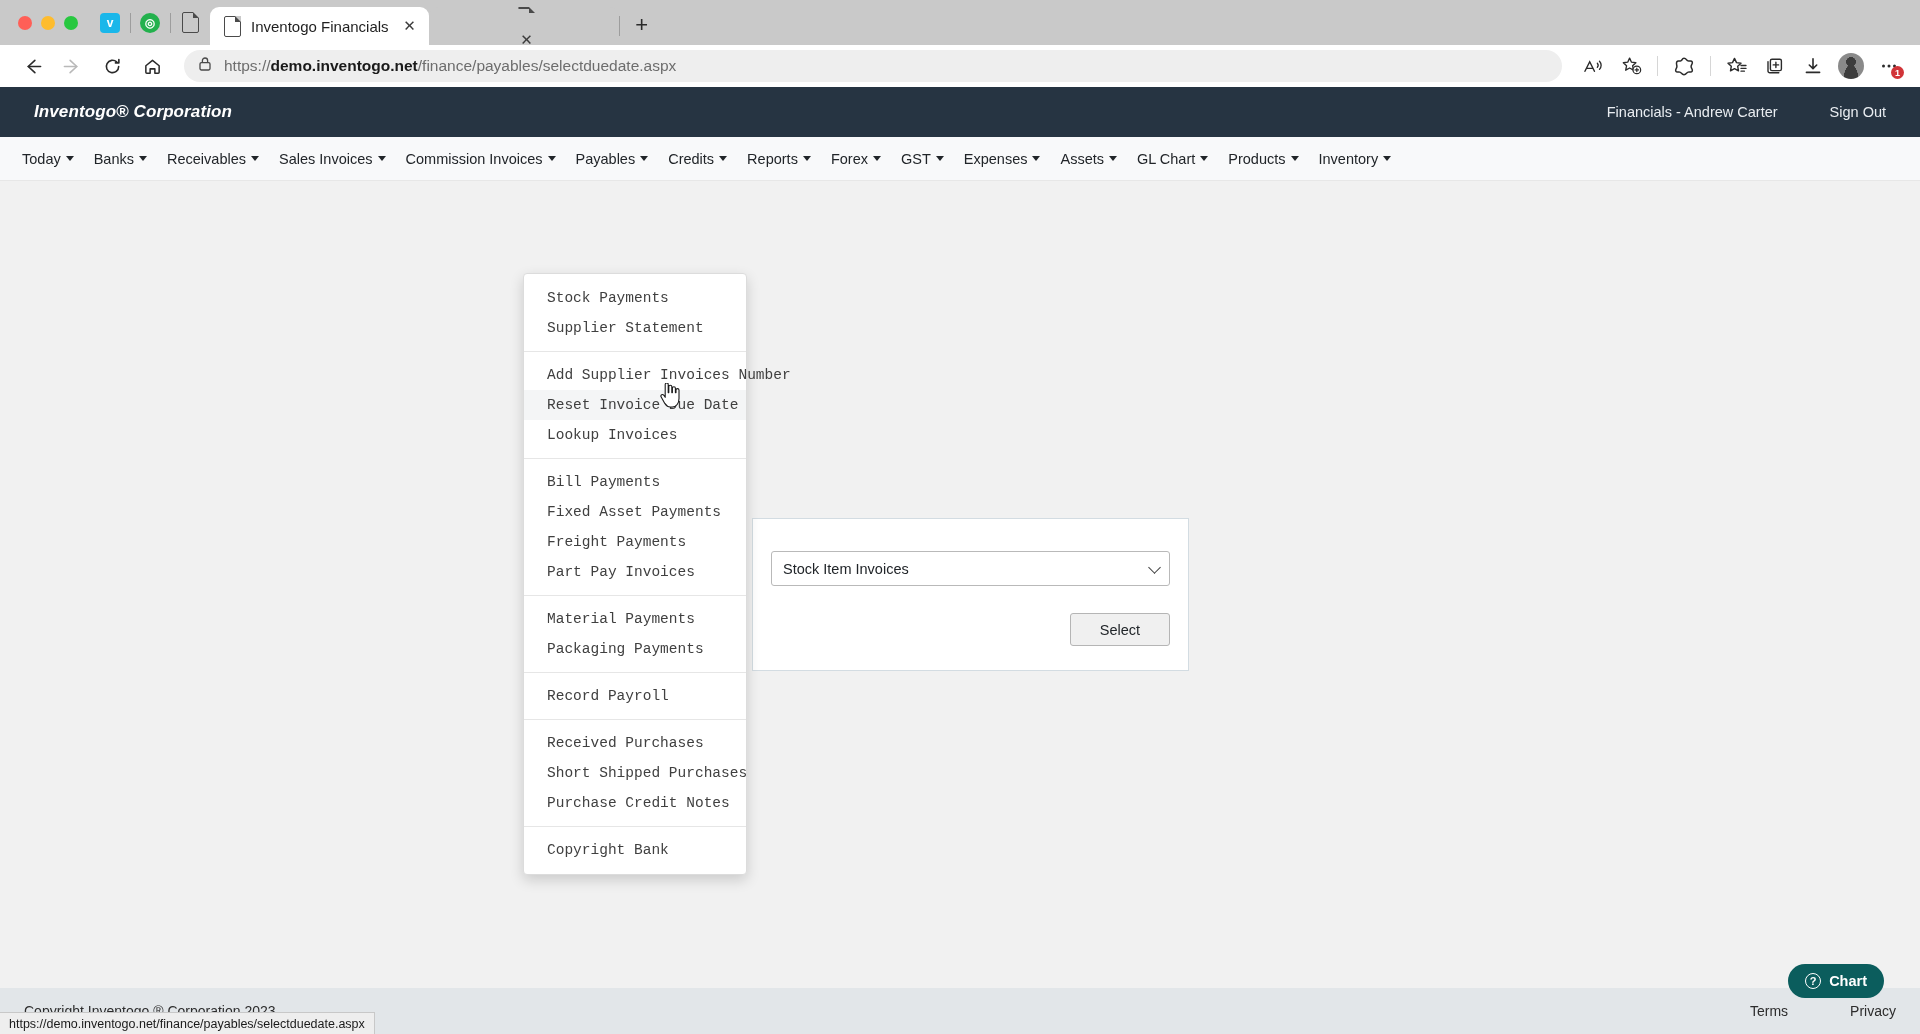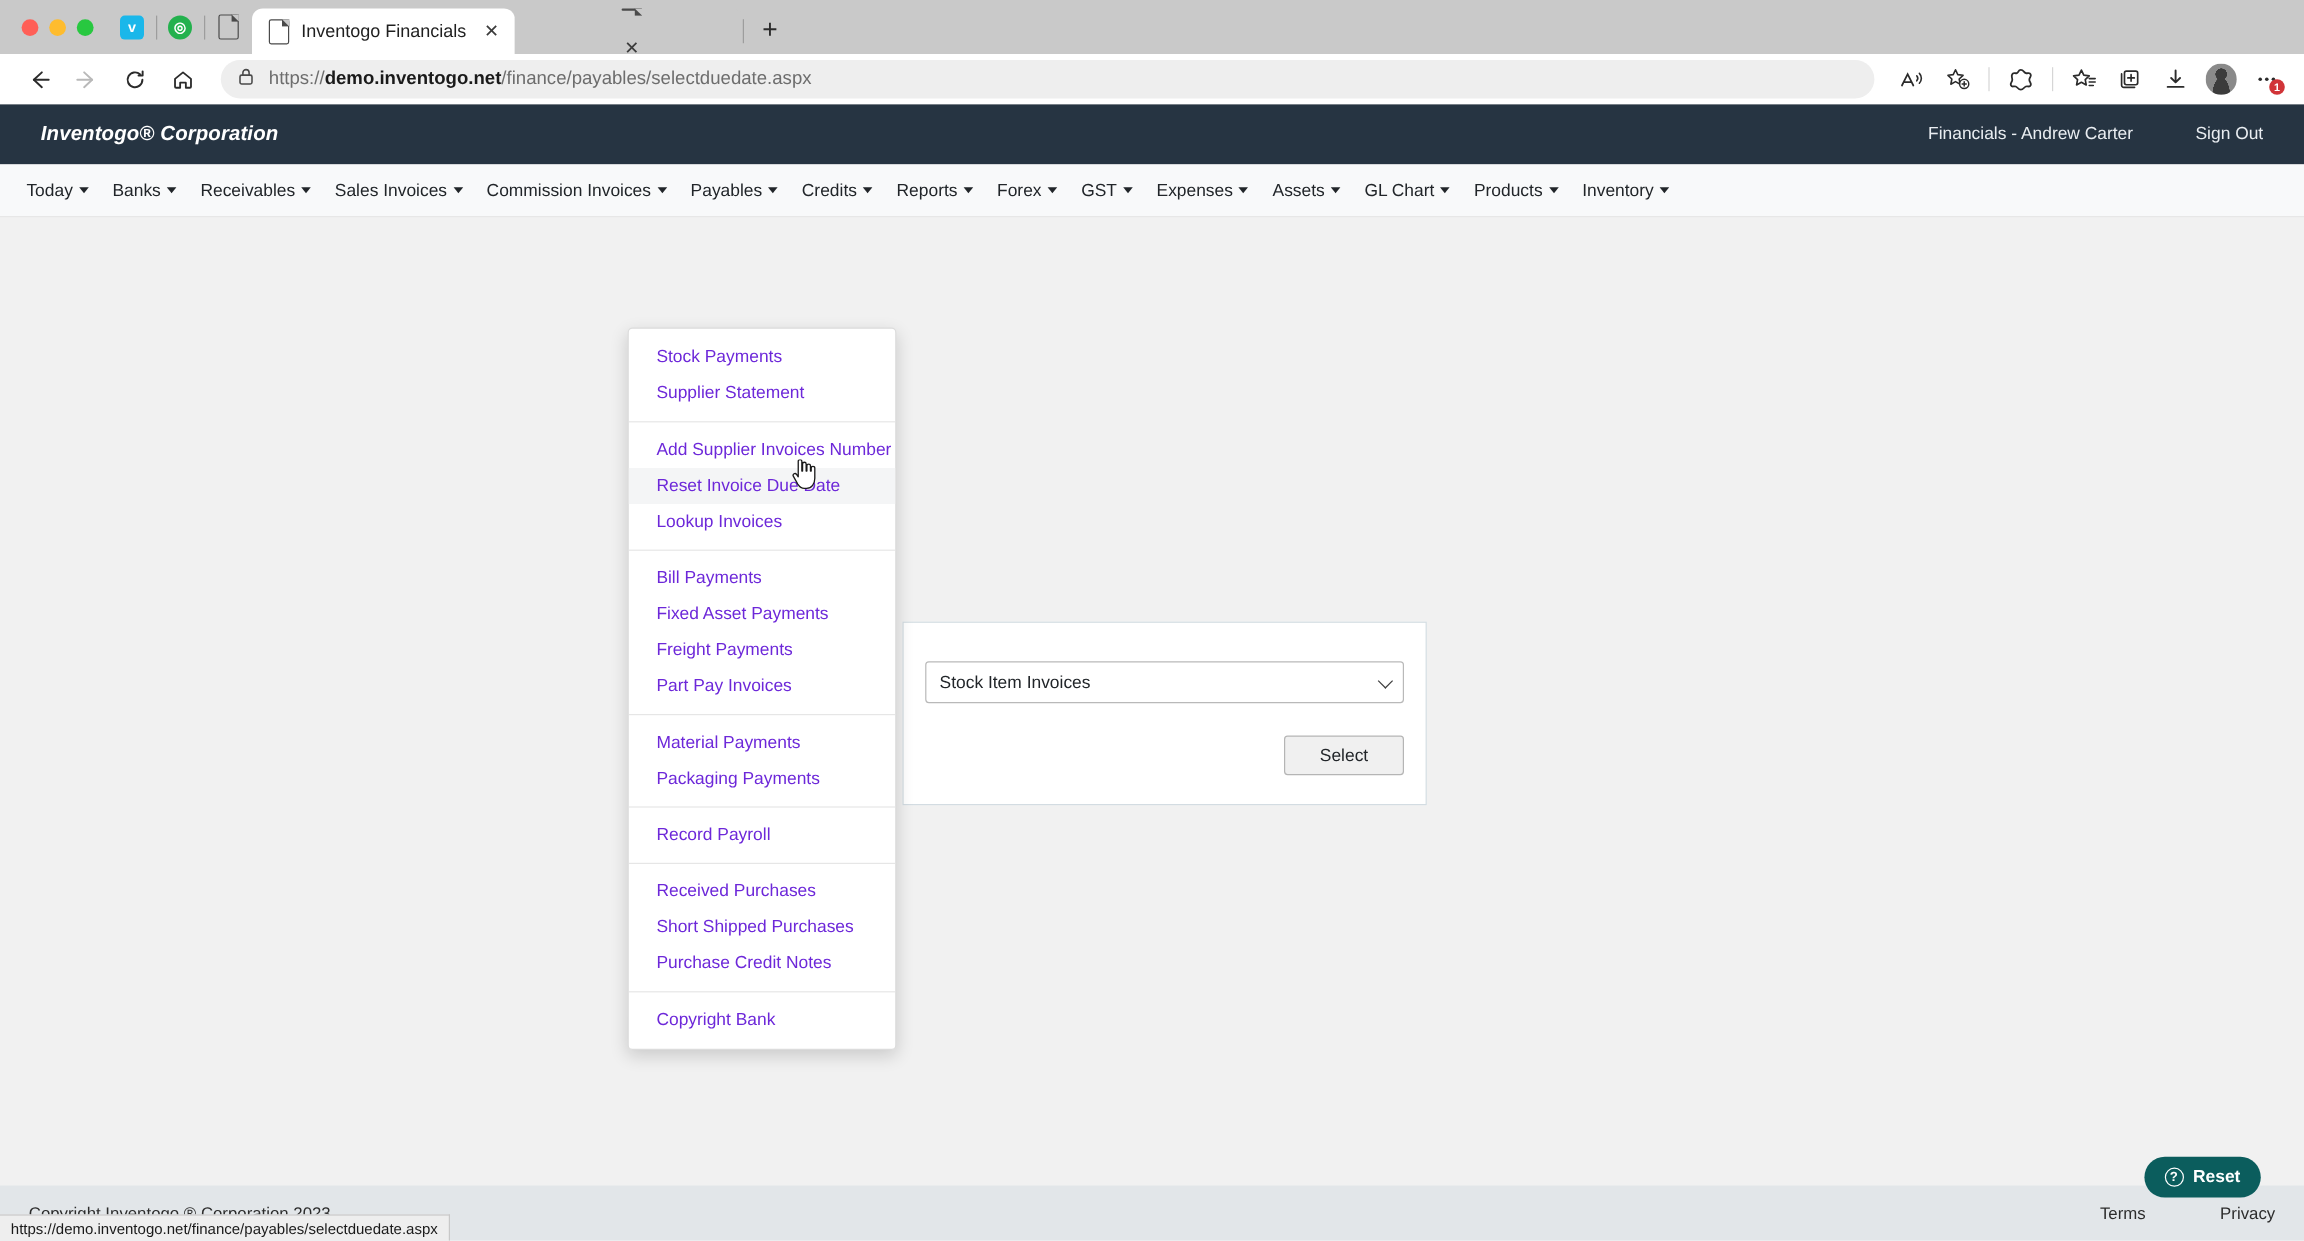--- a/index.html
+++ b/index.html
@@ -164,23 +164,24 @@
     left: 523px; top: 186px;
     width: 224px;
     background: #ffffff;
     border: 1px solid #dcdcdc;
     border-radius: 4px;
     box-shadow: 0 5px 14px rgba(0,0,0,.16);
     padding: 9px 0;
     z-index: 40;
   }
   .dd-item {
-    font-size: 14.5px; color: #6d28d9;
+    font-size: 14.5px; color: #404040;
     padding: 7px 0 7px 23px;
     white-space: nowrap;
+    font-family: Liberation Mono, monospace;
   }
   .dd-item.hovered { background: #f4f5f6; }
   .dd-sep { height: 1px; background: #e6e6e6; margin: 8px 0; }
 
   
   #content-area { position: relative; padding: 52px 0 0 0; }
   #card {
     position: absolute;
     left: 752px; top: 337px;
     width: 437px;
@@ -507,21 +508,21 @@
     </div>
 
   <div id="cursor">
     <svg width="22" height="26" viewBox="0 0 22 26">
       <path d="M6.2 1.4c0-.8.7-1.4 1.5-1.4s1.5.6 1.5 1.4v8.2h.6V3.6c0-.8.7-1.4 1.5-1.4s1.5.6 1.5 1.4v6h.6V5.2c0-.8.7-1.4 1.5-1.4s1.5.6 1.5 1.4v4.4h.6V7c0-.8.7-1.4 1.4-1.4S20 6.2 20 7v8.6c0 4.6-2.6 8.4-6.8 8.4h-2c-2.6 0-3.8-1.2-5.4-3.6L2.2 14c-.5-.8-.3-1.7.5-2.2.7-.4 1.6-.2 2.1.5l1.4 2z" fill="#ffffff" stroke="#1a1a1a" stroke-width="1.1" stroke-linejoin="round"></path>
     </svg>
   </div>
 
   <div id="help-btn">
     <span id="help-q">?</span>
-    <span>Reset</span>
+    <span>Chart</span>
   </div>
 
   <div id="footer">
     <span id="copyright">Copyright Inventogo ® Corporation 2023</span>
     <div id="footer-right">
       <span class="footer-link">Terms</span>
       <span class="footer-link">Privacy</span>
     </div>
   </div>
 

